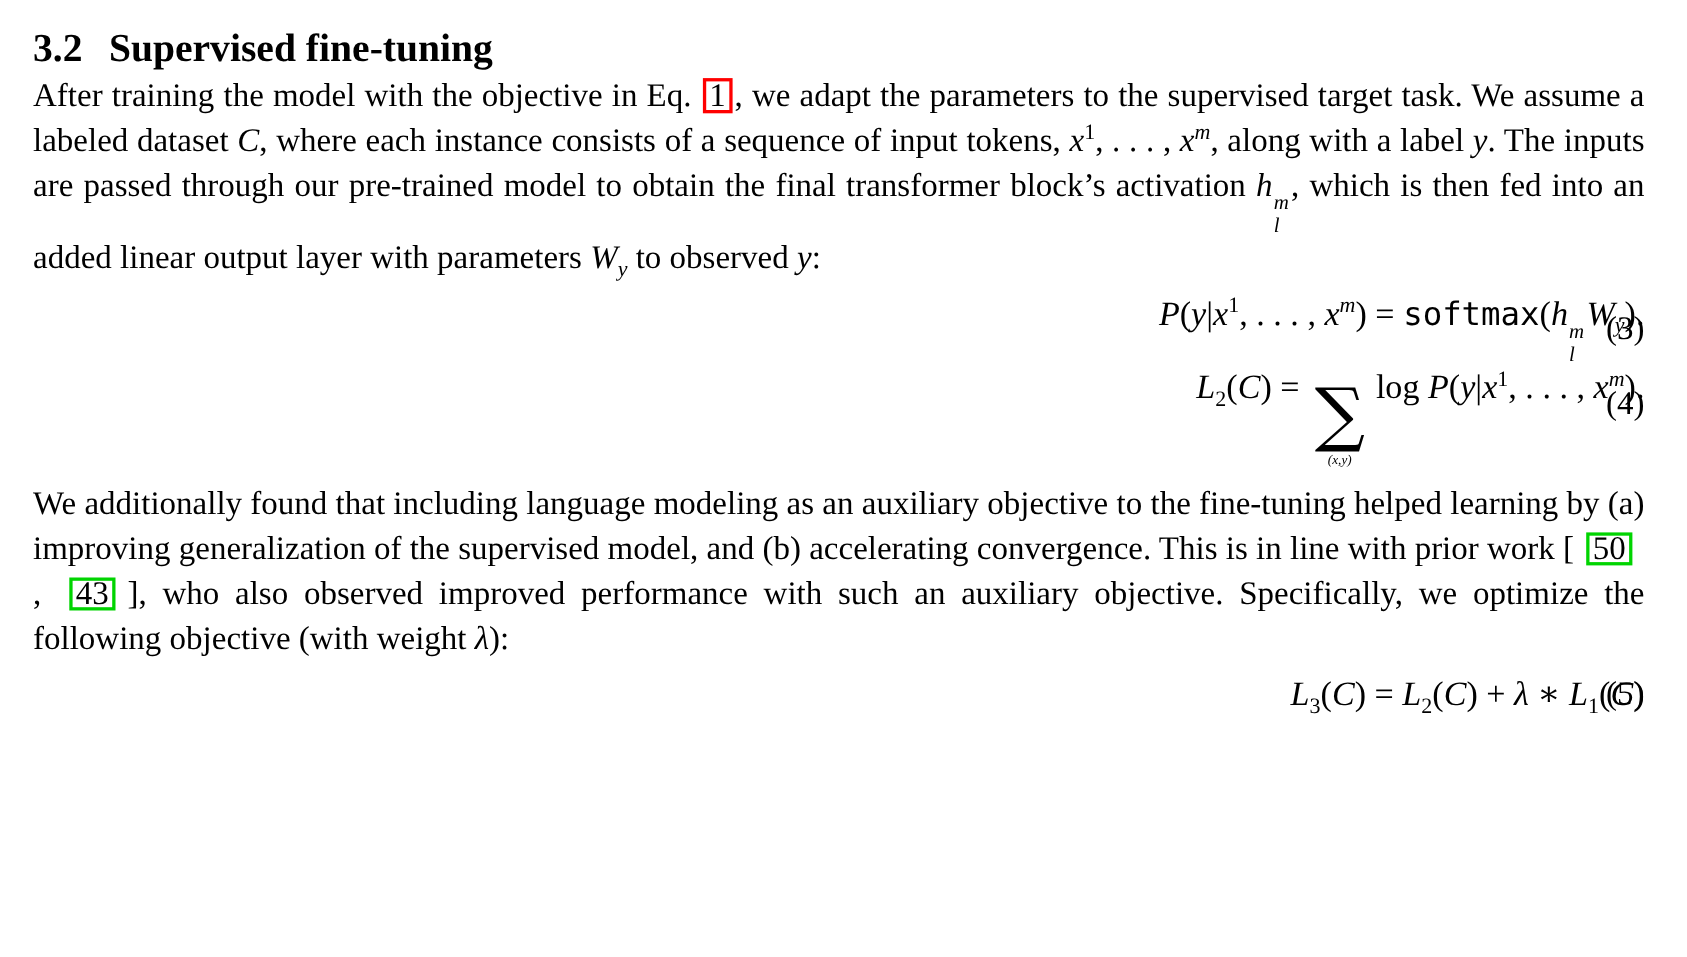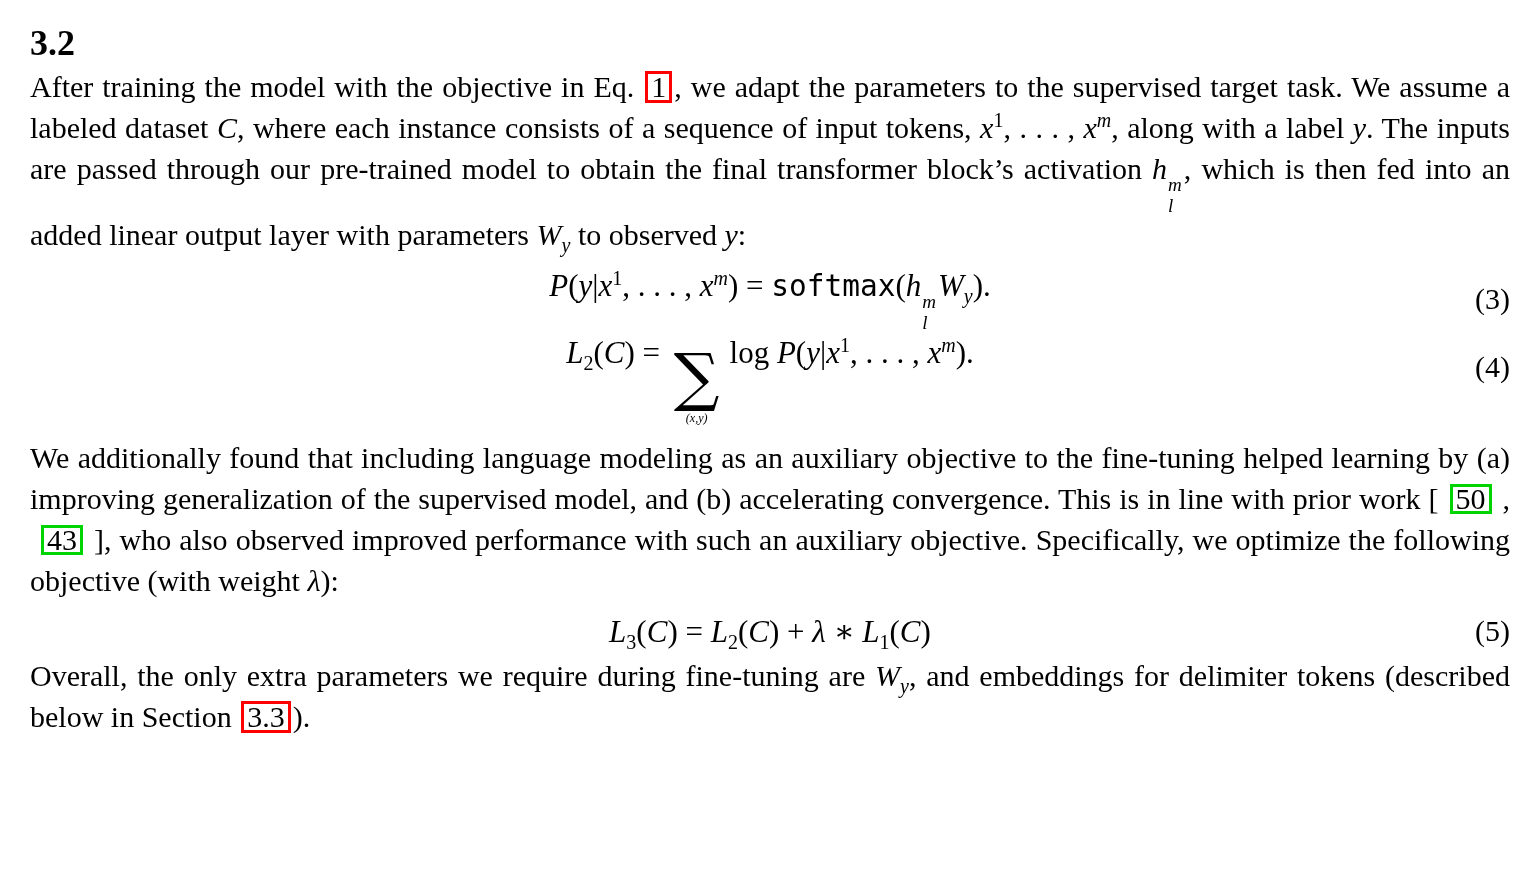--- a/index.html
+++ b/index.html
@@ -7,40 +7,40 @@
     --green:#00d400;
     --ink:#000000;
     --paper:#ffffff;
   }
   html,body{margin:0;padding:0;background:var(--paper);}
   body{
     width:1534px;height:870px;overflow:hidden;
     font-family:"Liberation Serif","DejaVu Serif",serif;
     color:var(--ink);
   }
-  .page{padding:12px 24px 0 30px;}
+  .page{padding:12px 39px 0 30px;}
   .section-title{
     display:flex;align-items:baseline;
     font-size:36px;line-height:46px;font-weight:bold;margin:8px 0 0 0;
   }
   .sec-num{margin-right:24px;}
   p.para{
     font-size:30px;line-height:41px;margin:0;
     text-align:justify;
   }
   .mt-p1{margin-top:30px;}
   .mt-p2{margin-top:16px;}
   .mt-p3{margin-top:20px;}
   .mt-p4{margin-top:6px;}
   .eq-row{position:relative;margin-top:12px;}
   .eq-row.eq3{height:64px;}
   .eq-row.eq4{height:100px;margin-top:6px;}
   .eq-row.eq5{height:48px;margin-top:6px;}
   .eq-body{
-    text-align:center;font-size:31px;line-height:normal;
+    text-align:right;font-size:31px;line-height:normal;
     position:absolute;left:0;right:0;top:50%;transform:translateY(-50%);
     white-space:nowrap;
   }
   .eq4 .eq-body{top:44%;}
   .eq-num{
     position:absolute;right:0;font-size:30px;
     top:50%;transform:translateY(-50%);
   }
   .eq4 .eq-num{top:30%;}
   
@@ -75,20 +75,21 @@
   }
   .sum-under{font-size:12px;font-style:italic;line-height:20px;margin-top:2px;}
 </style>
 </head>
 <body>
 
 <div class="page">
 
   <h2 class="section-title">
     <span class="sec-num">3.2</span>
+    <span class="sec-title-text">Supervised fine-tuning</span>
   </h2>
 
   <p class="para mt-p1"><span class="run-r">After training the model with the objective in Eq. </span><span class="run-refbox">1</span><span class="run-r">, we adapt the parameters to the supervised target task. We assume a labeled dataset </span><span class="run-cal">C</span><span class="run-r">, where each instance consists of a sequence of input tokens, </span><span class="run-i">x</span><span class="run-sup">1</span><span class="run-r">, . . . , </span><span class="run-i">x</span><span class="run-supi">m</span><span class="run-r">, along with a label </span><span class="run-i">y</span><span class="run-r">. The inputs are passed through our pre-trained model to obtain the final transformer block’s activation </span><span class="run-i">h</span><span class="run-stack">
         <span class="stack-top">m</span>
         <span class="stack-bot">l</span>
       </span><span class="run-r">, which is then fed into an added linear output layer with parameters </span><span class="run-i">W</span><span class="run-subi">y</span><span class="run-r"> to observed </span><span class="run-i">y</span><span class="run-r">:</span></p>
 
   <div class="eq-row eq3">
     <div class="eq-body"><span class="run-i">P</span><span class="run-r">(</span><span class="run-i">y</span><span class="run-r">|</span><span class="run-i">x</span><span class="run-sup">1</span><span class="run-r">, . . . , </span><span class="run-i">x</span><span class="run-supi">m</span><span class="run-r">) = </span><span class="run-mono">softmax</span><span class="run-r">(</span><span class="run-i">h</span><span class="run-stack">
           <span class="stack-top">m</span>
@@ -106,15 +107,14 @@
     <div class="eq-num">(4)</div>
   </div>
 
   <p class="para mt-p3"><span class="run-r">We additionally found that including language modeling as an auxiliary objective to the fine-tuning helped learning by (a) improving generalization of the supervised model, and (b) accelerating convergence. This is in line with prior work [</span><span class="run-cite">50</span><span class="run-r">, </span><span class="run-cite">43</span><span class="run-r">], who also observed improved performance with such an auxiliary objective. Specifically, we optimize the following objective (with weight </span><span class="run-i">λ</span><span class="run-r">):</span></p>
 
   <div class="eq-row eq5">
     <div class="eq-body"><span class="run-i">L</span><span class="run-sub">3</span><span class="run-r">(</span><span class="run-cal">C</span><span class="run-r">) = </span><span class="run-i">L</span><span class="run-sub">2</span><span class="run-r">(</span><span class="run-cal">C</span><span class="run-r">) + </span><span class="run-i">λ</span><span class="run-r"> ∗ </span><span class="run-i">L</span><span class="run-sub">1</span><span class="run-r">(</span><span class="run-cal">C</span><span class="run-r">)</span></div>
     <div class="eq-num">(5)</div>
   </div>
 
-  <p class="para mt-p4"><span class="run-r">Overall, the only extra parameters we require during fine-tuning are </span><span class="run-i">W</span><span class="run-subi">y</span><span class="run-r">, and embeddings for delimiter tokens (described below in Section </span><span class="run-refbox">3.3</span><span class="run-r">).</span></p>
 
 </div>
 
 </body></html>

